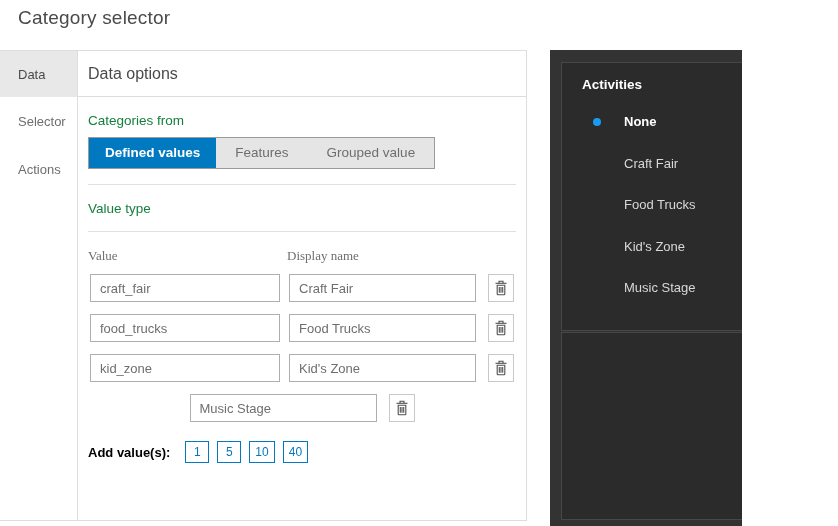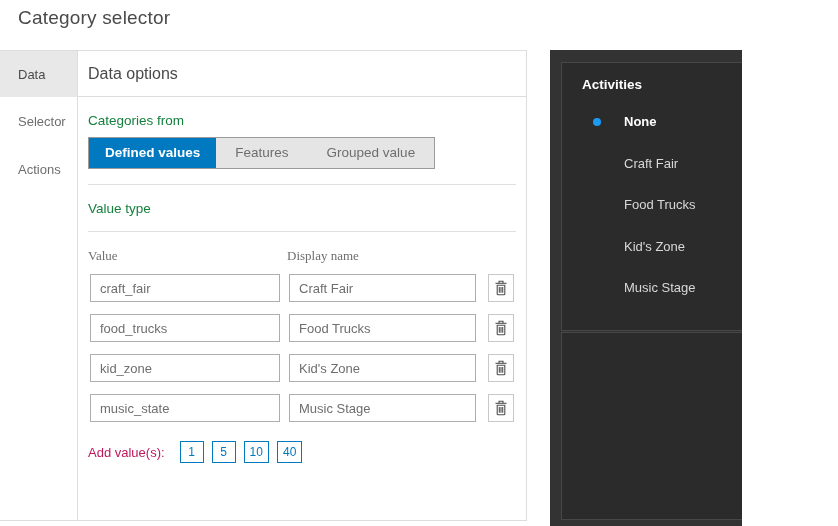--- a/index.html
+++ b/index.html
@@ -36,21 +36,21 @@
   .vrow { display:flex; align-items:center; margin-bottom:12px;justify-content:center; }
   .vrow input { height:28px; border:1px solid #aeaeae; background:#fff; color:#6e6e6e;
     font-size:13px; font-family:"Liberation Sans", sans-serif; padding:0 9px; outline:none; }
   .vrow .value-in { width:190px; margin-right:9px; }
   .vrow .display-in { width:187px; margin-right:12px; }
   .trash-btn { width:26px; height:28px; border:1px solid #c8c8c8; background:#fff;
     display:flex; align-items:center; justify-content:center; cursor:pointer; color:#4f4f4f; }
   .trash-btn svg { display:block; }
 
   .add-row { display:flex; align-items:center; margin-top:19px; }
-  .add-label { font-size:13px; color:#be185d; margin-right:7px; }
+  .add-label { font-size:13px; color:#000000; margin-right:7px;font-weight:bold; }
   .chip { min-width:24px; height:22px; padding:0 5px; margin-left:8px; border:1px solid var(--accent);
     background:#fff; color:var(--accent); font-size:12px; font-family:"Liberation Sans", sans-serif;
     cursor:pointer; line-height:20px; text-align:center; }
 
   .preview { position:absolute; left:550px; top:50px; width:311px; height:476px; background:#333333;padding-left:38px; }
   .preview-card { position:absolute; left:11px; width:289px; background:#2b2b2b; border:1px solid #474747; }
   .card-activities { top:12px; height:269px; padding-top:14px; }
   .card-empty { top:282px; height:188px; }
   .preview-title { padding-left:20px; font-size:13.5px; font-weight:700; color:#fff; }
   .p-items { margin-top:9px; }
@@ -142,21 +142,20 @@
                       <line x1="1.5" y1="3.3" x2="12.5" y2="3.3"></line>
                       <path d="M3.2 5.2 H10.8 V14 a0.8 0.8 0 0 1 -0.8 0.8 H4 a0.8 0.8 0 0 1 -0.8 -0.8 Z"></path>
                       <line x1="5.3" y1="7" x2="5.3" y2="12.8"></line>
                       <line x1="7" y1="7" x2="7" y2="12.8"></line>
                       <line x1="8.7" y1="7" x2="8.7" y2="12.8"></line>
                     </svg>
                   </span>
                 </button>
               </div>
               <div class="vrow">
-                <input class="value-in" type="text" value="music_state" style="">
                 <input class="display-in" type="text" value="Music Stage" style="">
                 <button class="trash-btn">
                   <span>
                     <svg width="14" height="16" viewBox="0 0 14 16" fill="none" stroke="currentColor" stroke-width="1.1">
                       <path d="M5 3 V1.2 H9 V3"></path>
                       <line x1="1.5" y1="3.3" x2="12.5" y2="3.3"></line>
                       <path d="M3.2 5.2 H10.8 V14 a0.8 0.8 0 0 1 -0.8 0.8 H4 a0.8 0.8 0 0 1 -0.8 -0.8 Z"></path>
                       <line x1="5.3" y1="7" x2="5.3" y2="12.8"></line>
                       <line x1="7" y1="7" x2="7" y2="12.8"></line>
                       <line x1="8.7" y1="7" x2="8.7" y2="12.8"></line>

